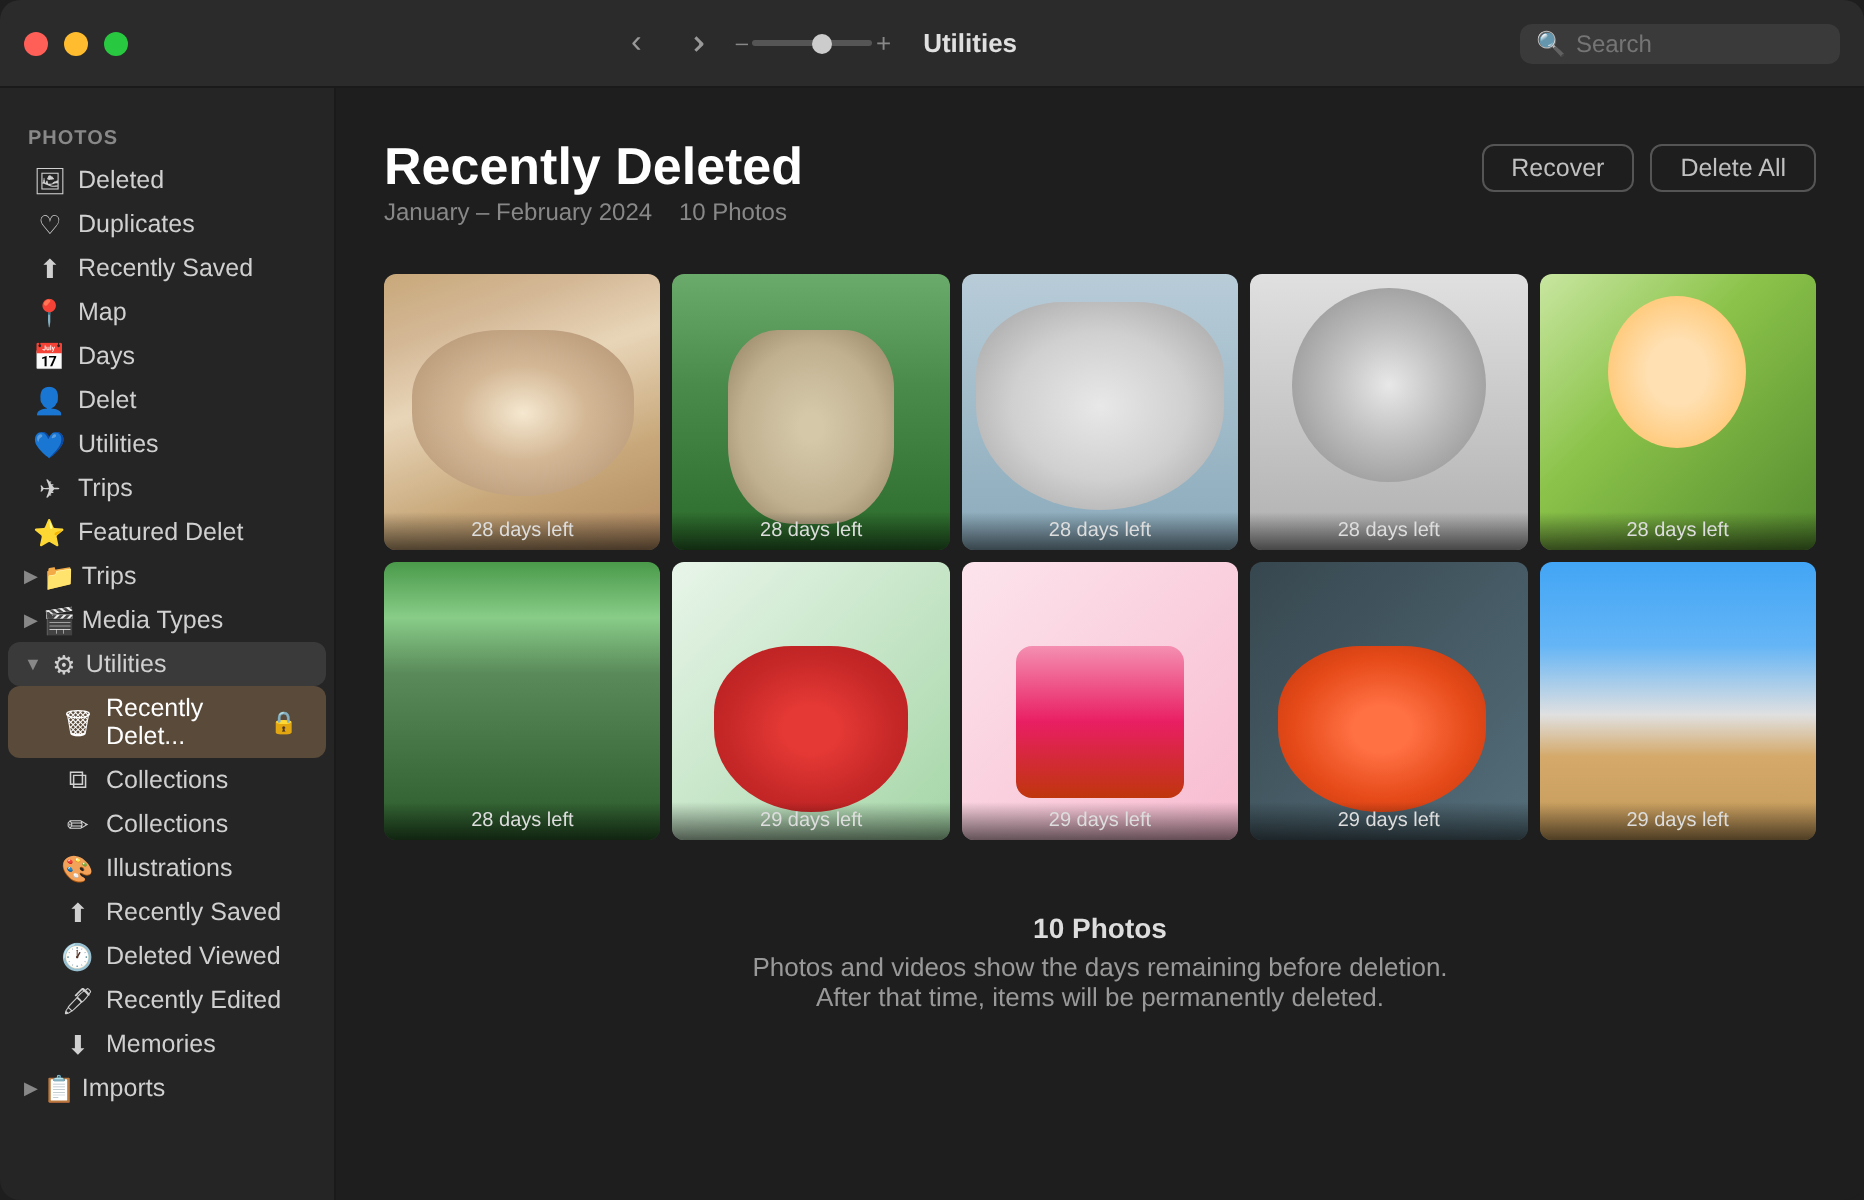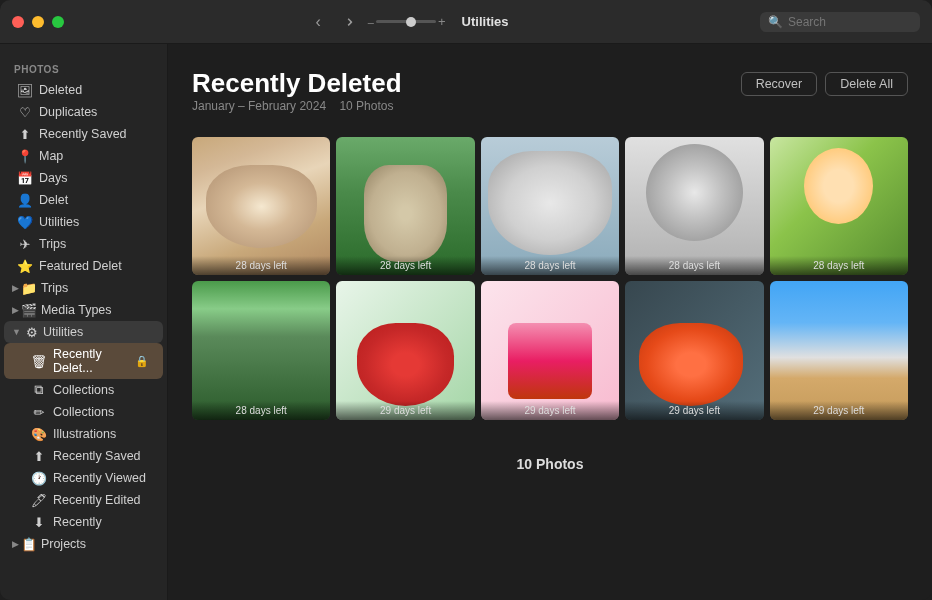--- a/index.html
+++ b/index.html
@@ -527,35 +527,35 @@
       <div class="sidebar-item sub-item" style="padding-left:28px;">
         <span class="sidebar-icon">🎨</span>
         <span>Illustrations</span>
       </div>
       <div class="sidebar-item sub-item" style="padding-left:28px;">
         <span class="sidebar-icon">⬆</span>
         <span>Recently Saved</span>
       </div>
       <div class="sidebar-item sub-item" style="padding-left:28px;">
         <span class="sidebar-icon">🕐</span>
-        <span>Recently Viewed</span>
+        <span>Deleted Viewed</span>
       </div>
       <div class="sidebar-item sub-item" style="padding-left:28px;">
         <span class="sidebar-icon">🖊</span>
         <span>Recently Edited</span>
       </div>
       <div class="sidebar-item sub-item" style="padding-left:28px;">
         <span class="sidebar-icon">⬇</span>
-        <span>Recently</span>
+        <span>Memories</span>
       </div>
 
       <div class="sidebar-expand">
         <span class="chevron">▶</span>
         <span class="sidebar-icon">📋</span>
-        <span>Projects</span>
+        <span>Imports</span>
       </div>
     </div>
 
     <div class="content">
       <div class="content-header">
         <div>
           <h1 class="page-title">Recently Deleted</h1>
           <div class="subtitle">
             <span>January – February 2024</span>
             &nbsp;&nbsp;
@@ -596,16 +596,18 @@
         <div class="photo-cell photo-melon">
           <div class="photo-caption">29 days left</div>
         </div>
         <div class="photo-cell photo-beach">
           <div class="photo-caption">29 days left</div>
         </div>
       </div>
 
       <div class="footer-info">
         <div class="footer-count">10 Photos</div>
+        <div>Photos and videos show the days remaining before deletion.</div>
+        <div>After that time, items will be permanently deleted.</div>
       </div>
     </div>
   </div>
 </div>
 
 </body></html>

